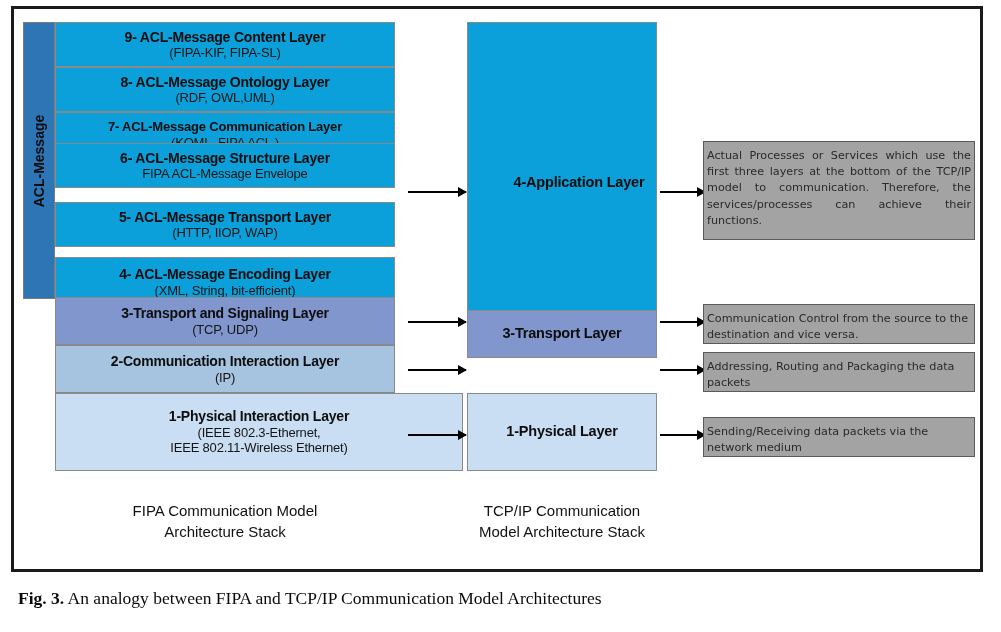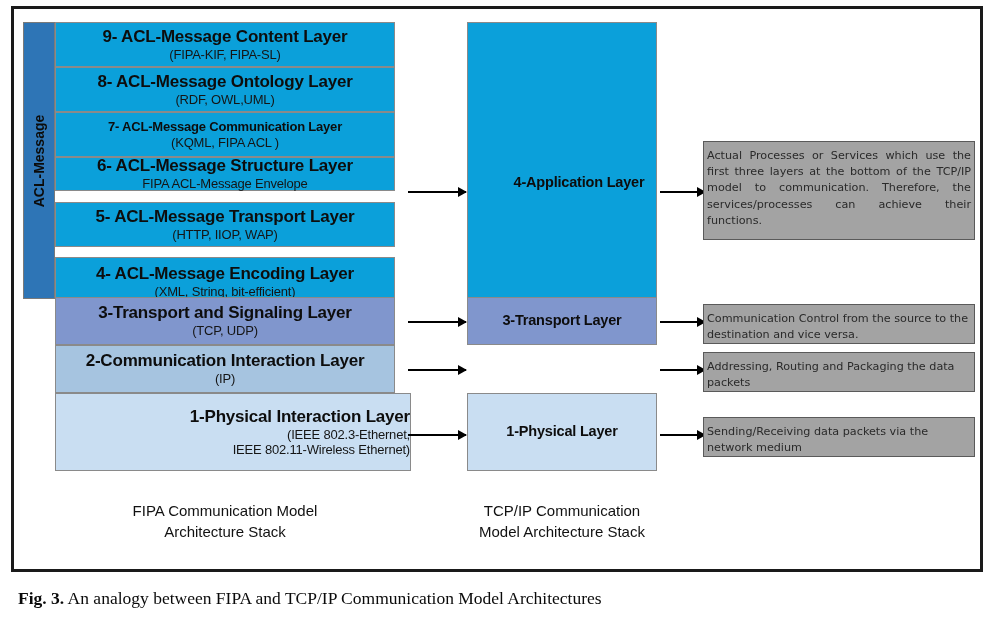--- a/index.html
+++ b/index.html
@@ -28,21 +28,21 @@
     border:1px solid #8a8a8a;
     display:flex;
     flex-direction:column;
     align-items:center;
     justify-content:center;
     text-align:center;
     line-height:1.18;
   }
   .layer .ttl{
     font-weight:bold;
-    font-size:17px;
+    font-size:14px;
     letter-spacing:-0.2px;
     color:#0d0d0d;
     white-space:nowrap;
   }
   .layer .sub{
     font-size:13px;
     color:#151515;
     letter-spacing:-0.2px;
     white-space:nowrap;
   }
@@ -140,21 +140,21 @@
   <div class="layer" style="left:55px;top:67px;width:340px;height:45px;background:#0BA0DA;">
     <div class="ttl">8- ACL-Message Ontology Layer</div>
     <div class="sub">(RDF, OWL,UML)</div>
   </div>
 
   <div class="layer" style="left:55px;top:112px;width:340px;height:45px;background:#0BA0DA;">
     <div class="ttl" style="font-size:13px;">7- ACL-Message Communication Layer</div>
     <div class="sub">(KQML, FIPA ACL )</div>
   </div>
 
-  <div class="layer" style="left:55px;top:157px;width:340px;height:34px;background:#0BA0DA;">
+  <div class="layer" style="left:55px;top:143px;width:340px;height:45px;background:#0BA0DA;">
     <div class="ttl">6- ACL-Message Structure Layer</div>
     <div class="sub">FIPA ACL-Message Envelope</div>
   </div>
 
   <div class="layer" style="left:55px;top:202px;width:340px;height:45px;background:#0BA0DA;">
     <div class="ttl">5- ACL-Message Transport Layer</div>
     <div class="sub">(HTTP, IIOP, WAP)</div>
   </div>
 
   <div class="layer" style="left:55px;top:247px;width:340px;height:50px;background:#0BA0DA;margin-top:10px;">
@@ -165,21 +165,21 @@
   <div class="layer" style="left:55px;top:297px;width:340px;height:48px;background:#8096CD;">
     <div class="ttl">3-Transport and Signaling Layer</div>
     <div class="sub">(TCP, UDP)</div>
   </div>
 
   <div class="layer" style="left:55px;top:345px;width:340px;height:48px;background:#A6C4E0;">
     <div class="ttl">2-Communication Interaction Layer</div>
     <div class="sub">(IP)</div>
   </div>
 
-  <div class="layer" style="left:55px;top:393px;width:356px;height:78px;background:#C9DEF2;align-items:flex-end;">
+  <div class="layer" style="left:55px;top:393px;width:408px;height:78px;background:#C9DEF2;">
     <div class="ttl">1-Physical Interaction Layer</div>
     <div class="sub">(IEEE 802.3-Ethernet,</div>
     <div class="sub">IEEE 802.11-Wireless Ethernet)</div>
   </div>
 
 </div>
 
 <div class="stack-caption" style="left:55px;top:500px;width:340px;">
   <div>FIPA Communication Model</div>
   <div>Architecture Stack</div>
@@ -189,21 +189,21 @@
 <div class="arrow" style="left:408px;top:321px;width:58px;"></div>
 <div class="arrow" style="left:408px;top:369px;width:58px;"></div>
 <div class="arrow" style="left:408px;top:434px;width:58px;"></div>
 
 <div id="tcp-stack">
 
   <div class="layer tcp-layer" style="left:467px;top:22px;width:190px;height:321px;background:#0BA0DA;padding-left:34px;">
     <div class="ttl">4-Application Layer</div>
   </div>
 
-  <div class="layer tcp-layer" style="left:467px;top:297px;width:190px;height:48px;background:#8096CD;">
+  <div class="layer tcp-layer" style="left:467px;top:310px;width:190px;height:48px;background:#8096CD;">
     <div class="ttl">3-Transport Layer</div>
   </div>
 
 
   <div class="layer tcp-layer" style="left:467px;top:393px;width:190px;height:78px;background:#C9DEF2;">
     <div class="ttl">1-Physical Layer</div>
   </div>
 
 </div>
 

